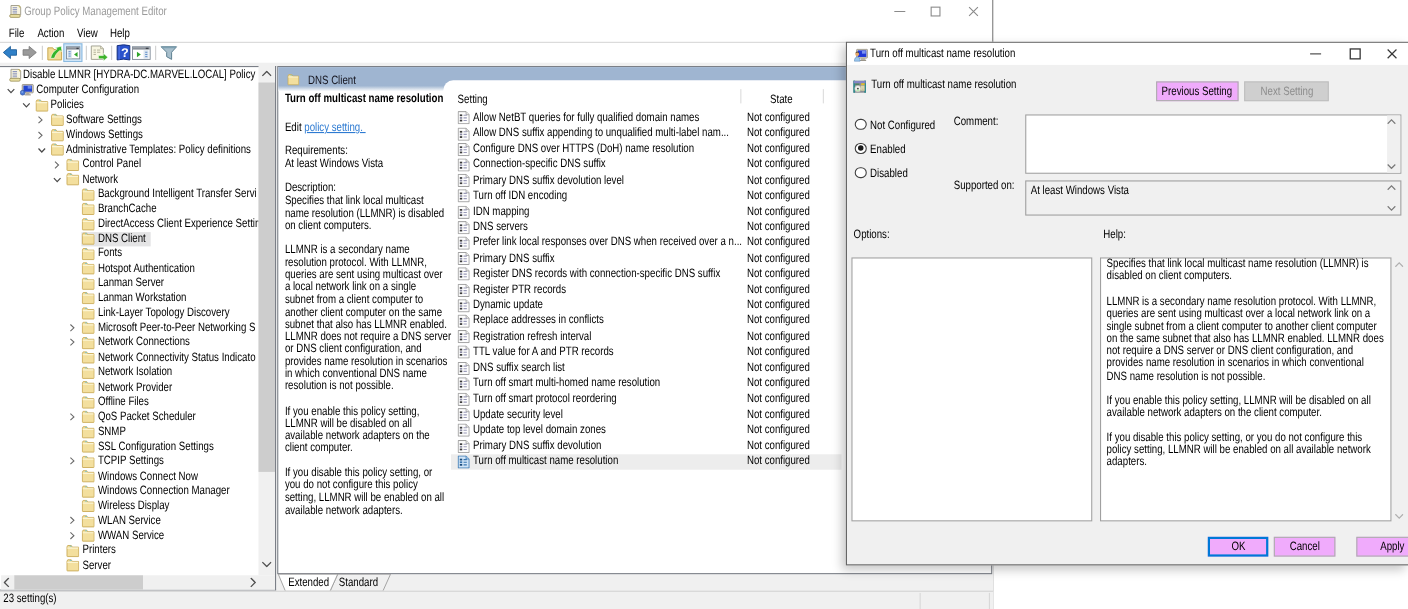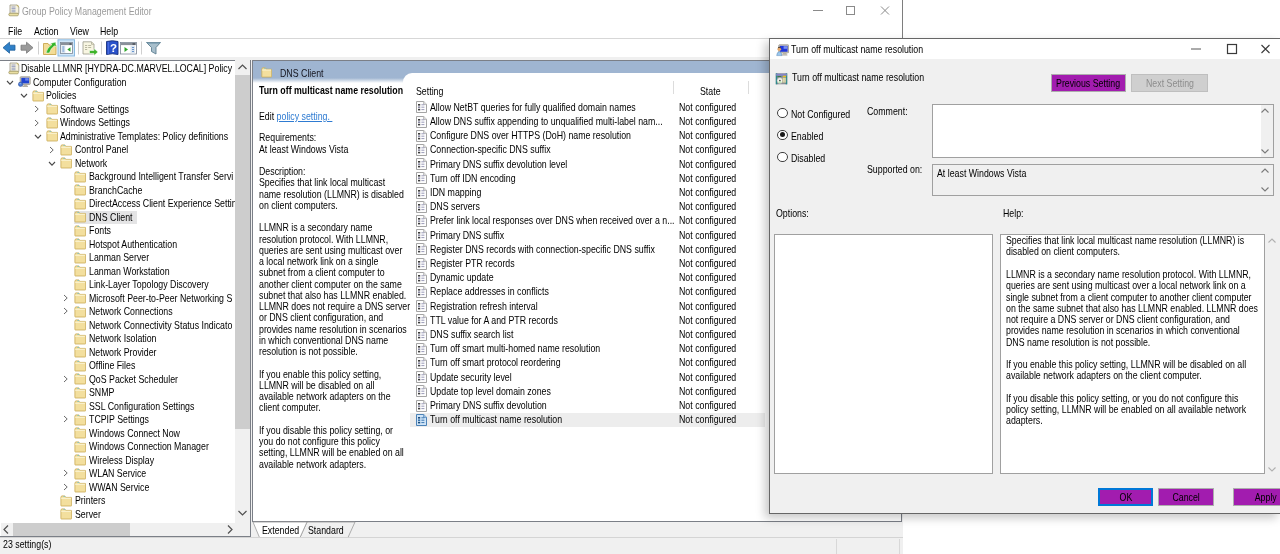--- a/index.html
+++ b/index.html
@@ -1,20 +1,20 @@
 <!DOCTYPE html>
 <html><head><meta charset="utf-8"><style>
 
 *{margin:0;padding:0;box-sizing:border-box}
 html,body{width:1280px;height:554px;overflow:hidden;background:#fff;
  font-family:"Liberation Sans",sans-serif;font-size:11px;color:#000;}
 .abs{position:absolute}
 .t{transform:scaleX(0.8);transform-origin:0 0;white-space:nowrap}
 #main{position:absolute;left:0;top:0;width:903px;height:554px;background:#fff;border-right:1px solid #7e7e7e}
-.btn{position:absolute;background:#a21caf;border:1px solid #adadad;font-size:11px;
+.btn{position:absolute;background:#f0abfc;border:1px solid #adadad;font-size:11px;
  display:flex;align-items:center;justify-content:center}
 .btn>span{transform:scaleX(0.8);white-space:nowrap}
 .radio{position:absolute;width:10.5px;height:10.5px;border:1px solid #404040;border-radius:50%;background:#fff}
 .radio.on::after{content:"";position:absolute;left:1.75px;top:1.75px;width:5px;height:5px;border-radius:50%;background:#1a1a1a}
 
 </style></head><body>
 <div id="main">
 <div class="abs" style="left:8px;top:4px"><svg width="12" height="13" viewBox="0 0 12 13">
         <path d="M2 1 h6.5 q2 0.3 2.3 2 l0 6.5 h-8.8 z" fill="#f7f3e0" stroke="#9a9584" stroke-width="0.8"></path>
         <path d="M8.5 1 q2.3 0.2 1.8 2.3" fill="#e6d685" stroke="#b0a050" stroke-width="0.6"></path>

